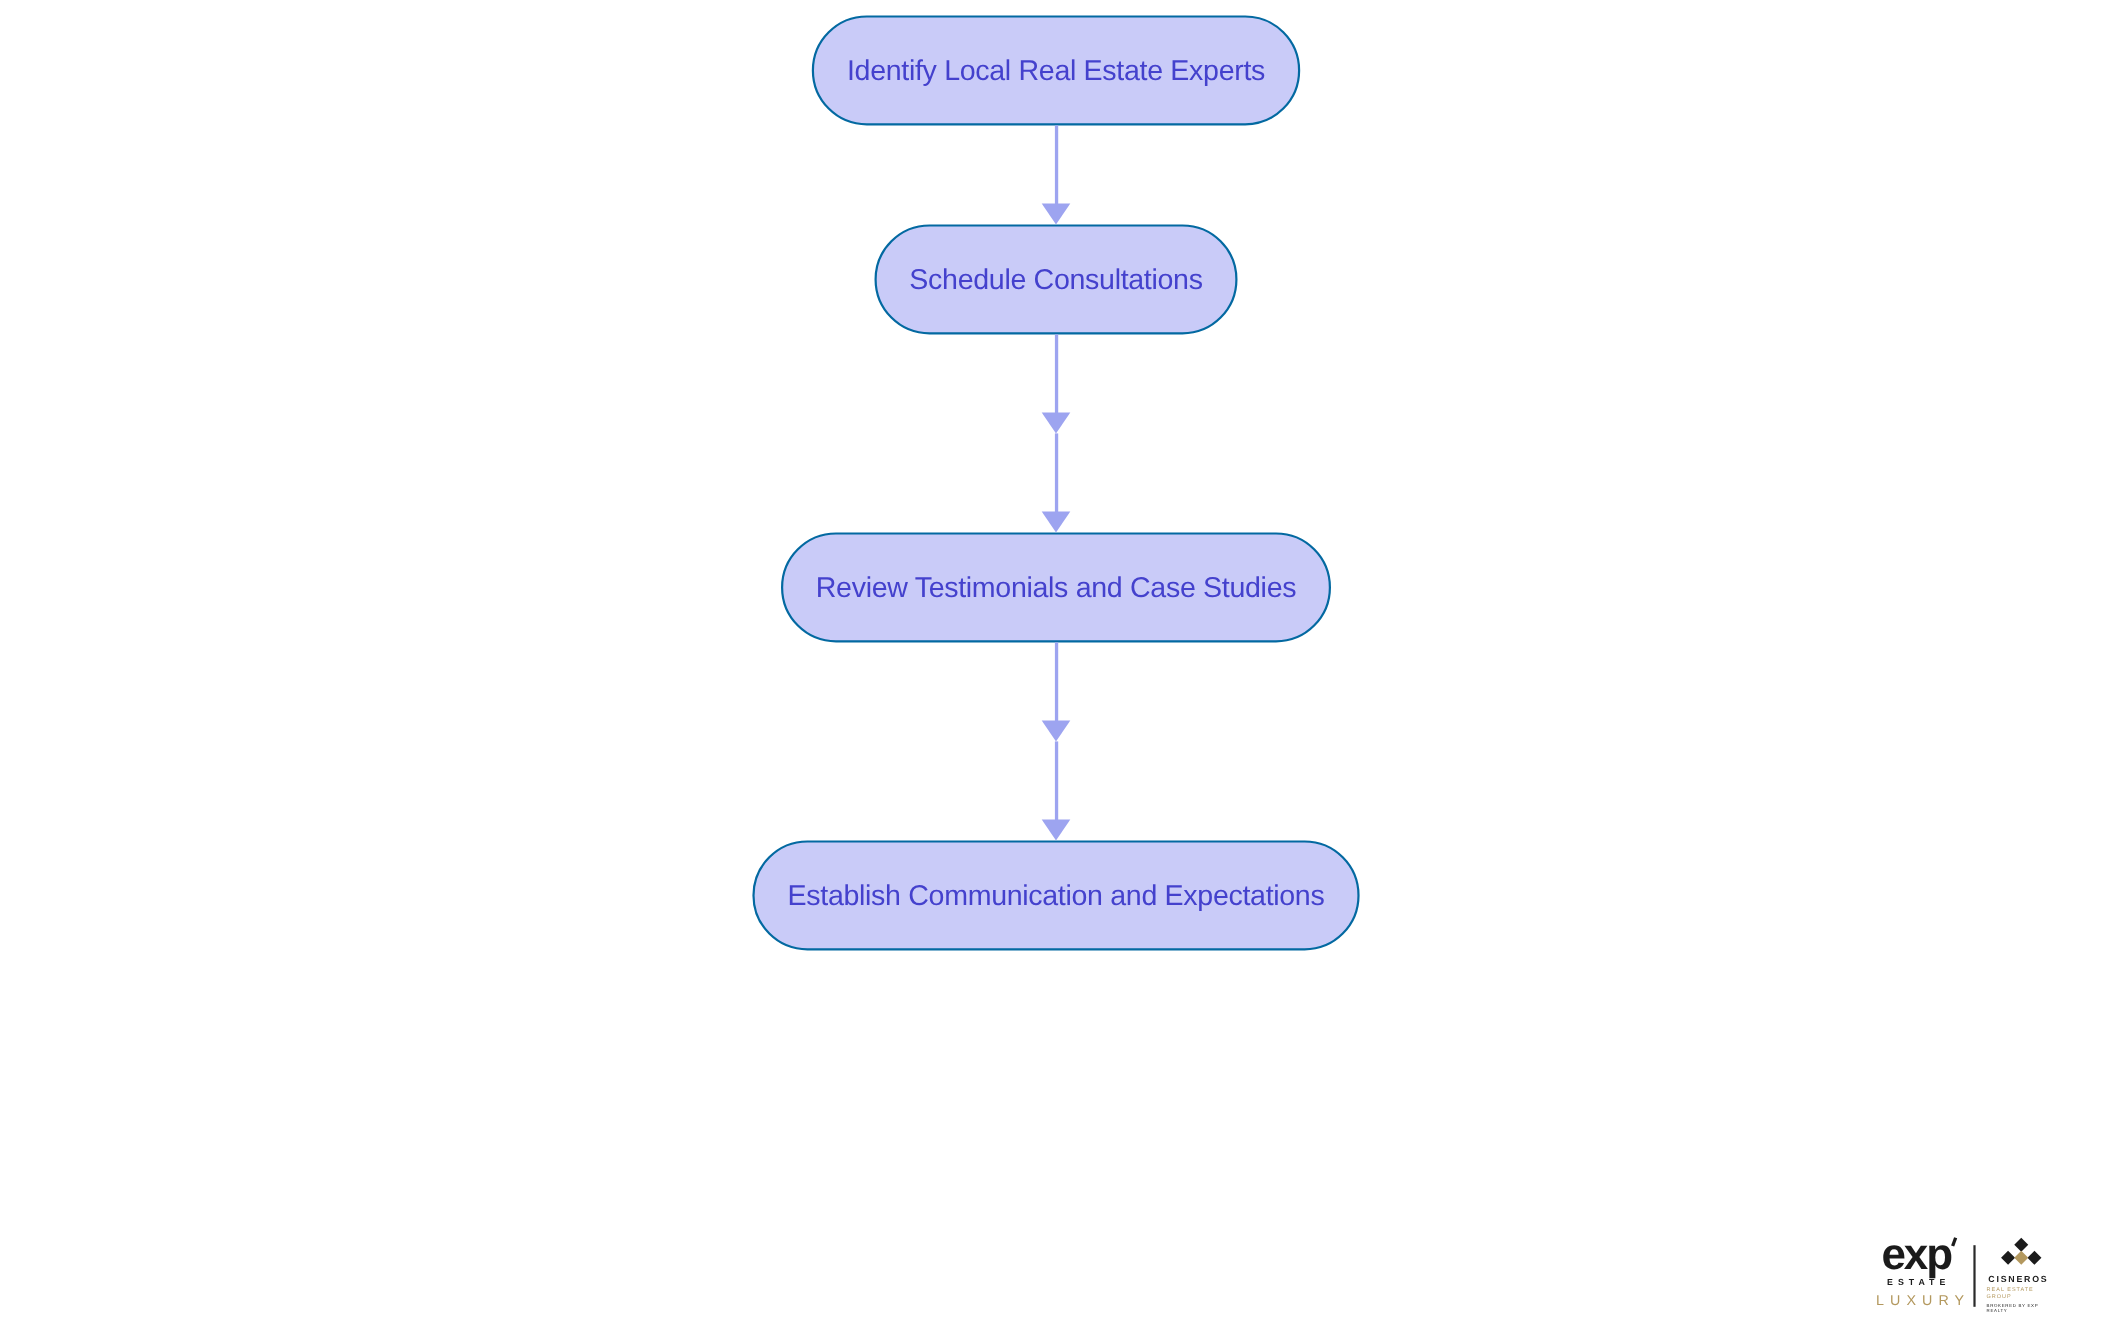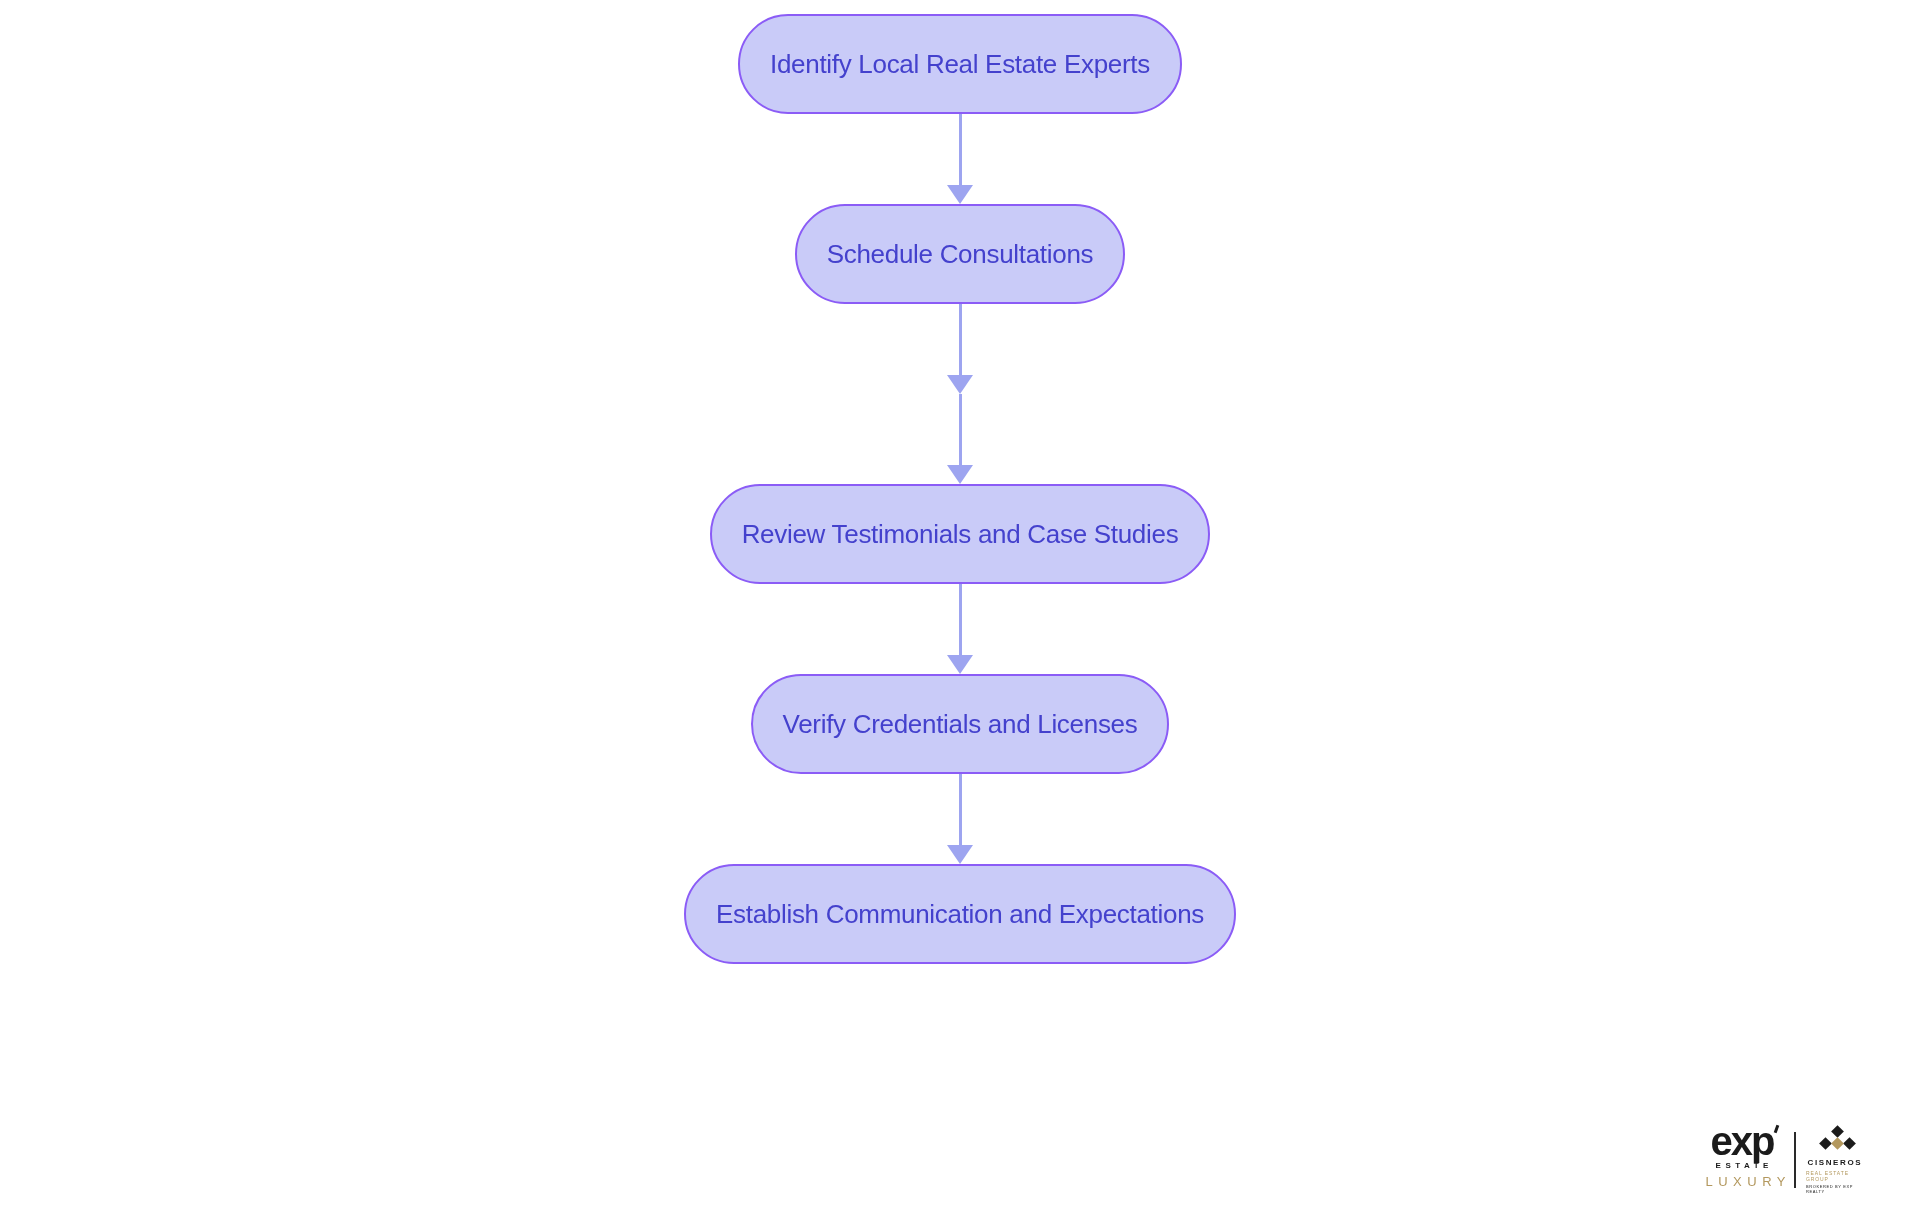--- a/index.html
+++ b/index.html
@@ -22,21 +22,21 @@
     align-items: center;
   }
   .flow-node {
     height: 100px;
     display: inline-flex;
     align-items: center;
     justify-content: center;
     padding: 0 30px;
     border-radius: 52px;
     background: #c9cbf8;
-    border: 2px solid #8b5cf6;
+    border: 2px solid #0369a1;
     color: #4441cd;
     font-size: 26px;
     letter-spacing: -0.3px;
     white-space: nowrap;
   }
   .flow-arrow {
     position: relative;
     width: 30px;
     height: 90px;
   }
@@ -172,23 +172,20 @@
 
   <div class="flow-node">
     <span>Review Testimonials and Case Studies</span>
   </div>
 
   <div class="flow-arrow">
     <div class="arrow-line"></div>
     <div class="arrow-head"></div>
   </div>
 
-  <div class="flow-node">
-    <span>Verify Credentials and Licenses</span>
-  </div>
 
   <div class="flow-arrow">
     <div class="arrow-line"></div>
     <div class="arrow-head"></div>
   </div>
 
   <div class="flow-node">
     <span>Establish Communication and Expectations</span>
   </div>
 

